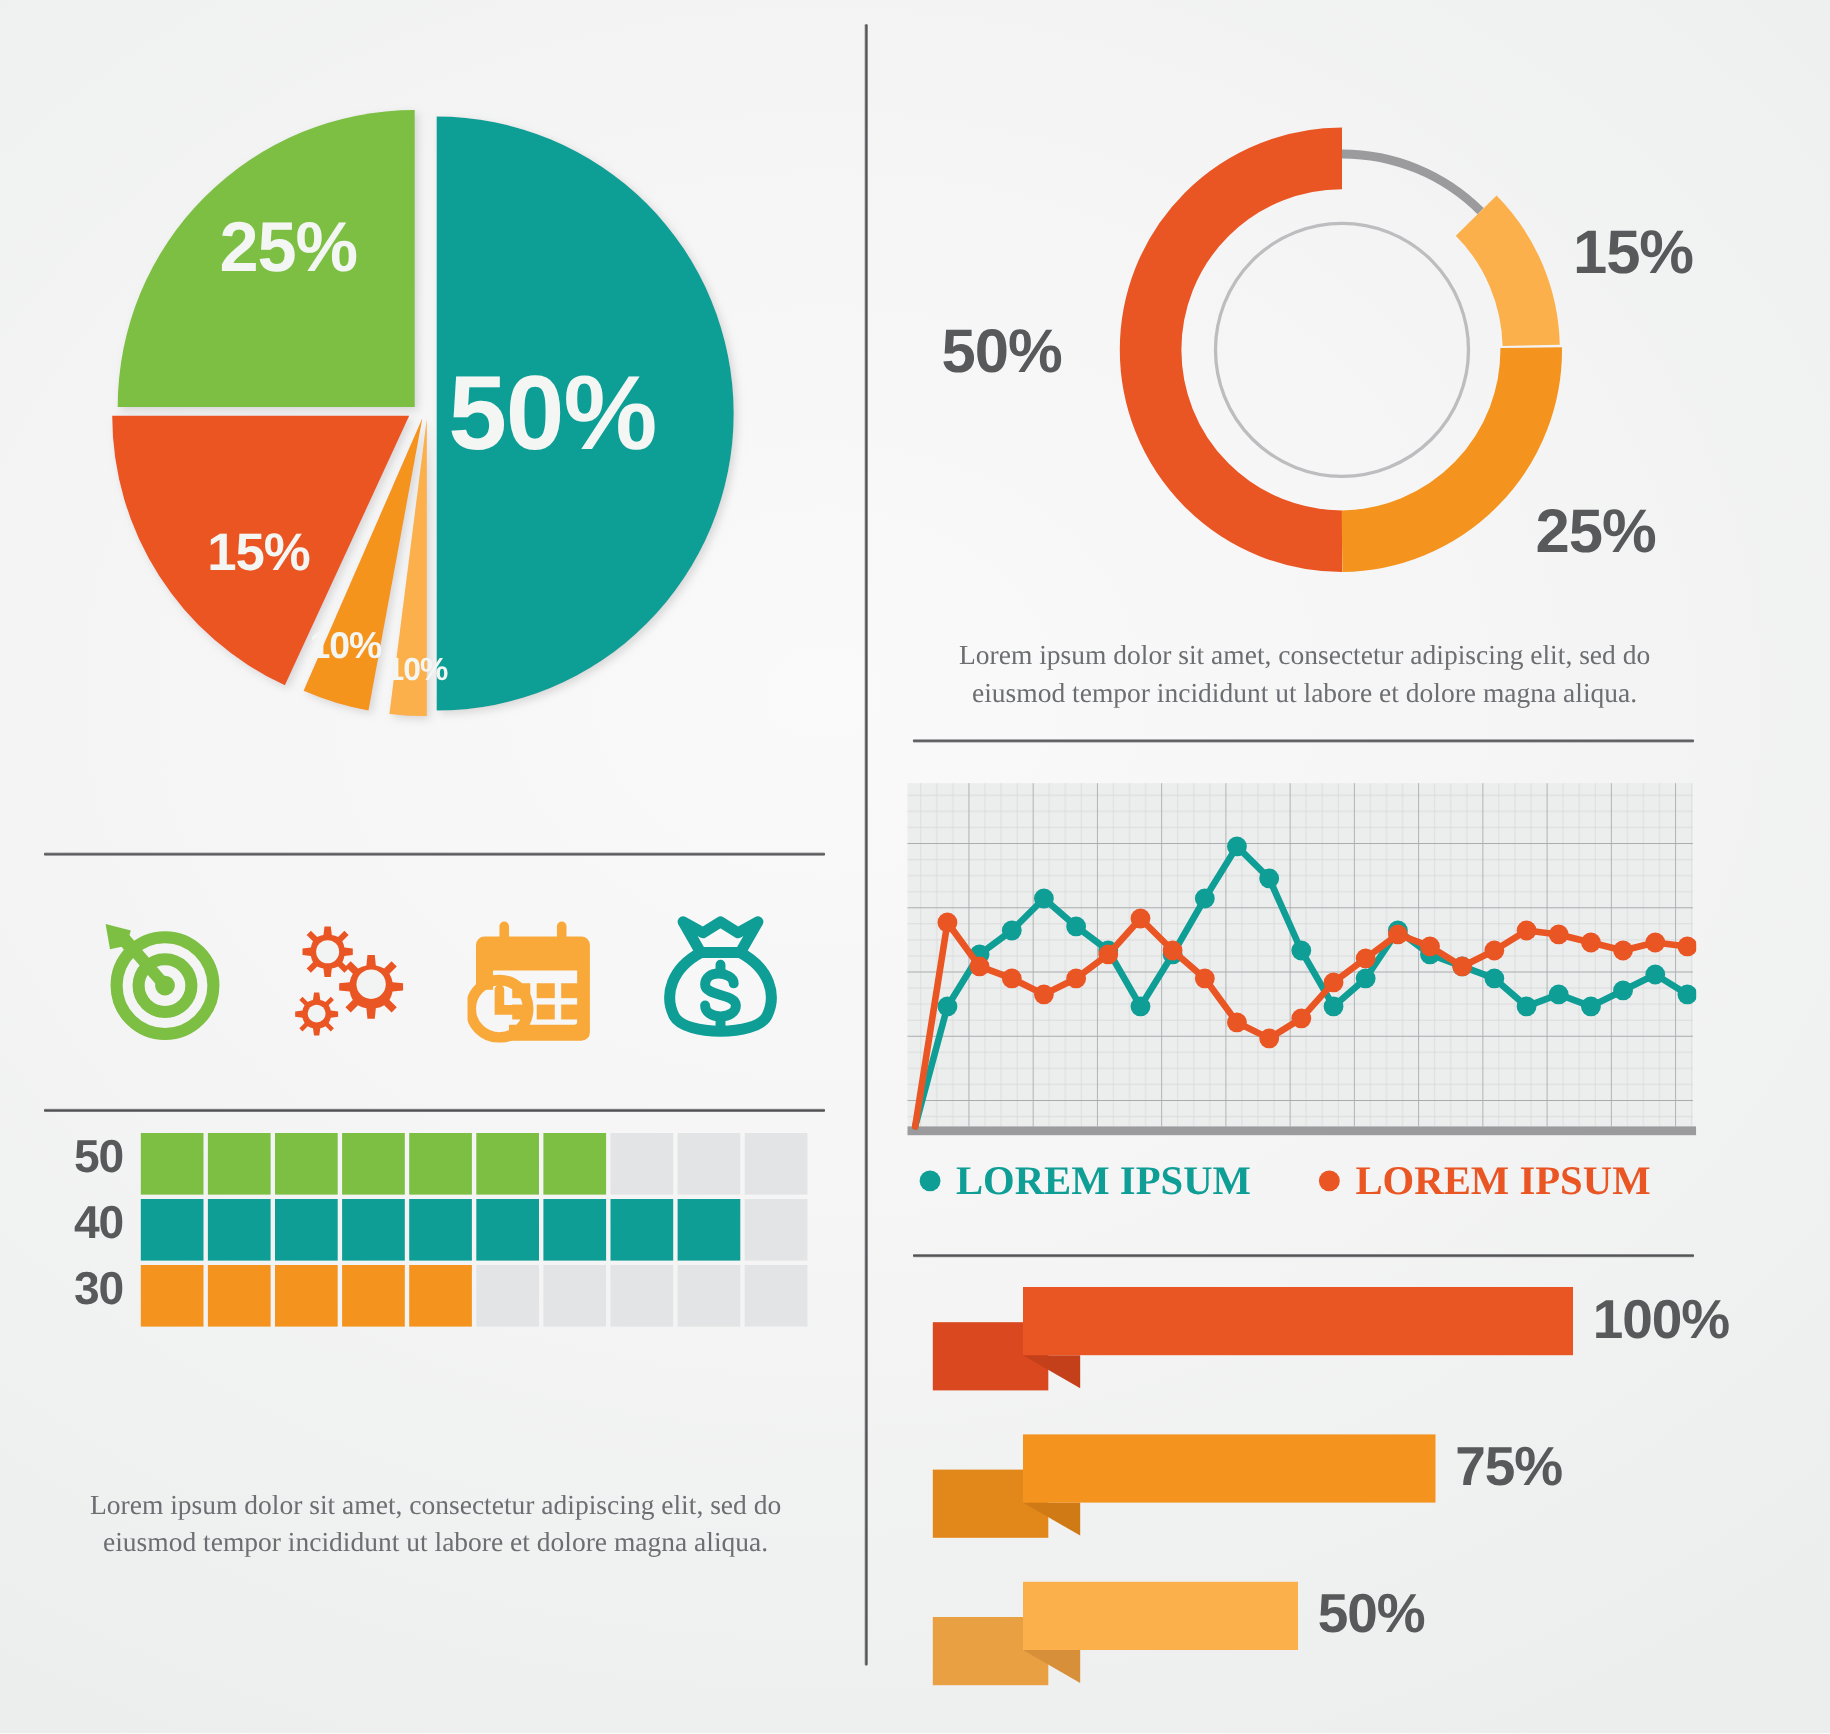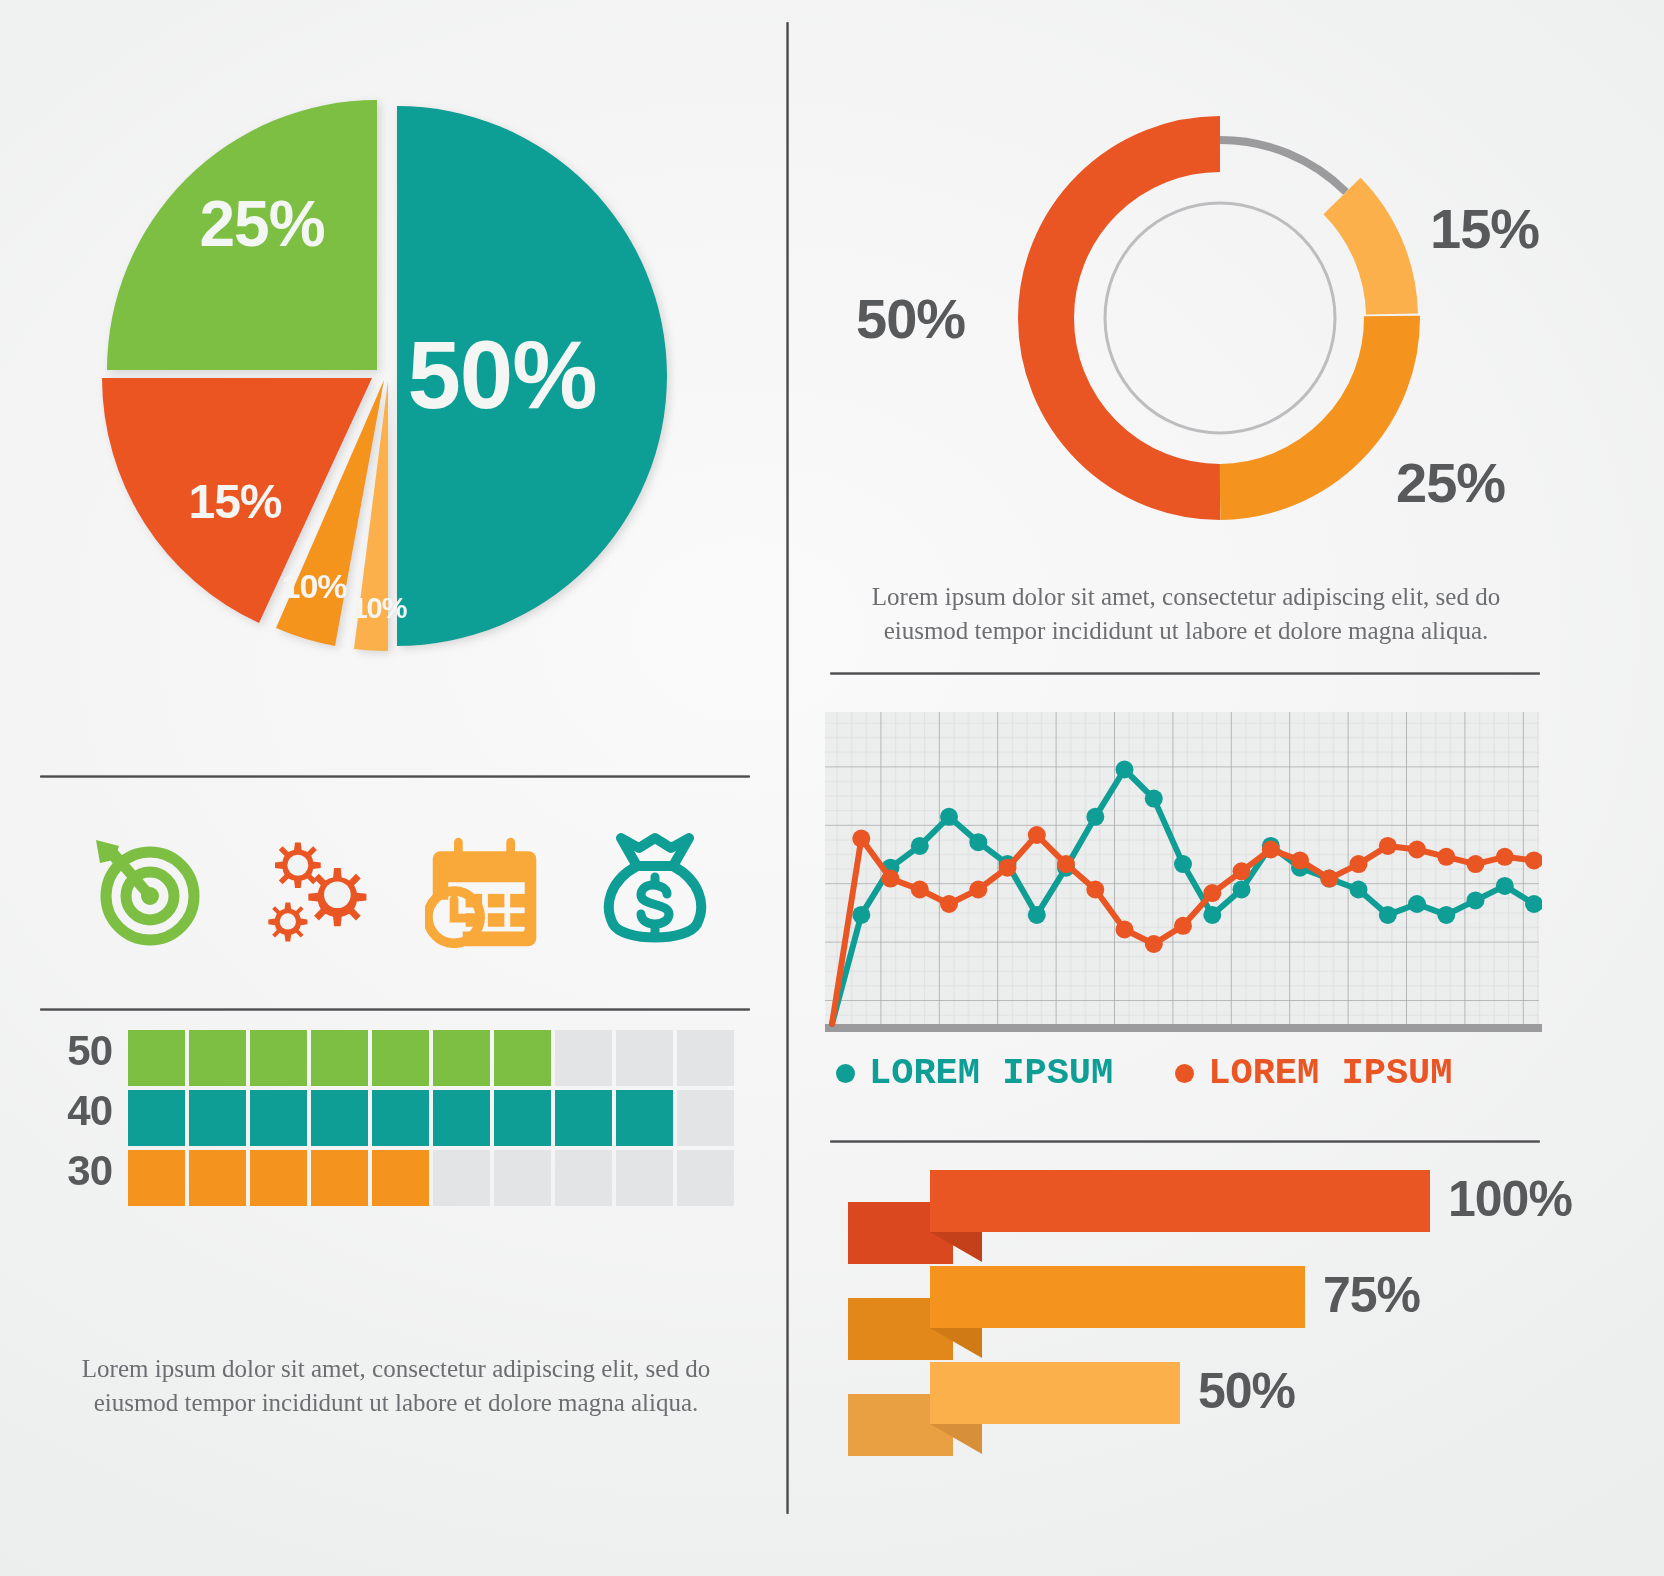--- a/index.html
+++ b/index.html
@@ -148,35 +148,35 @@
     position: absolute;
     left: 836px;
     top: 1052px;
     display: flex;
     gap: 62px;
     align-items: center;
   }
   .legend-item { display: flex; align-items: center; gap: 14px; }
   .legend-dot { width: 19px; height: 19px; border-radius: 50%; }
   .legend-text {
-    font-family: Liberation Mono, monospace;
+    font-family: Liberation Serif, serif;
     font-weight: bold;
     font-size: 37px;
     letter-spacing: 0px;
   }
 
   
   #bars {
     position: absolute;
     left: 830px;
     top: 1170px;
     width: 720px;
     height: 380px;
   }
-  .bar-row { position: relative; height: 96px; }
+  .bar-row { position: relative; height: 134px; }
   .bar-main {
     position: absolute;
     left: 100px;
     top: 0;
     height: 62px;
   }
   .bar-tail {
     position: absolute;
     left: 18px;
     top: 32px;

